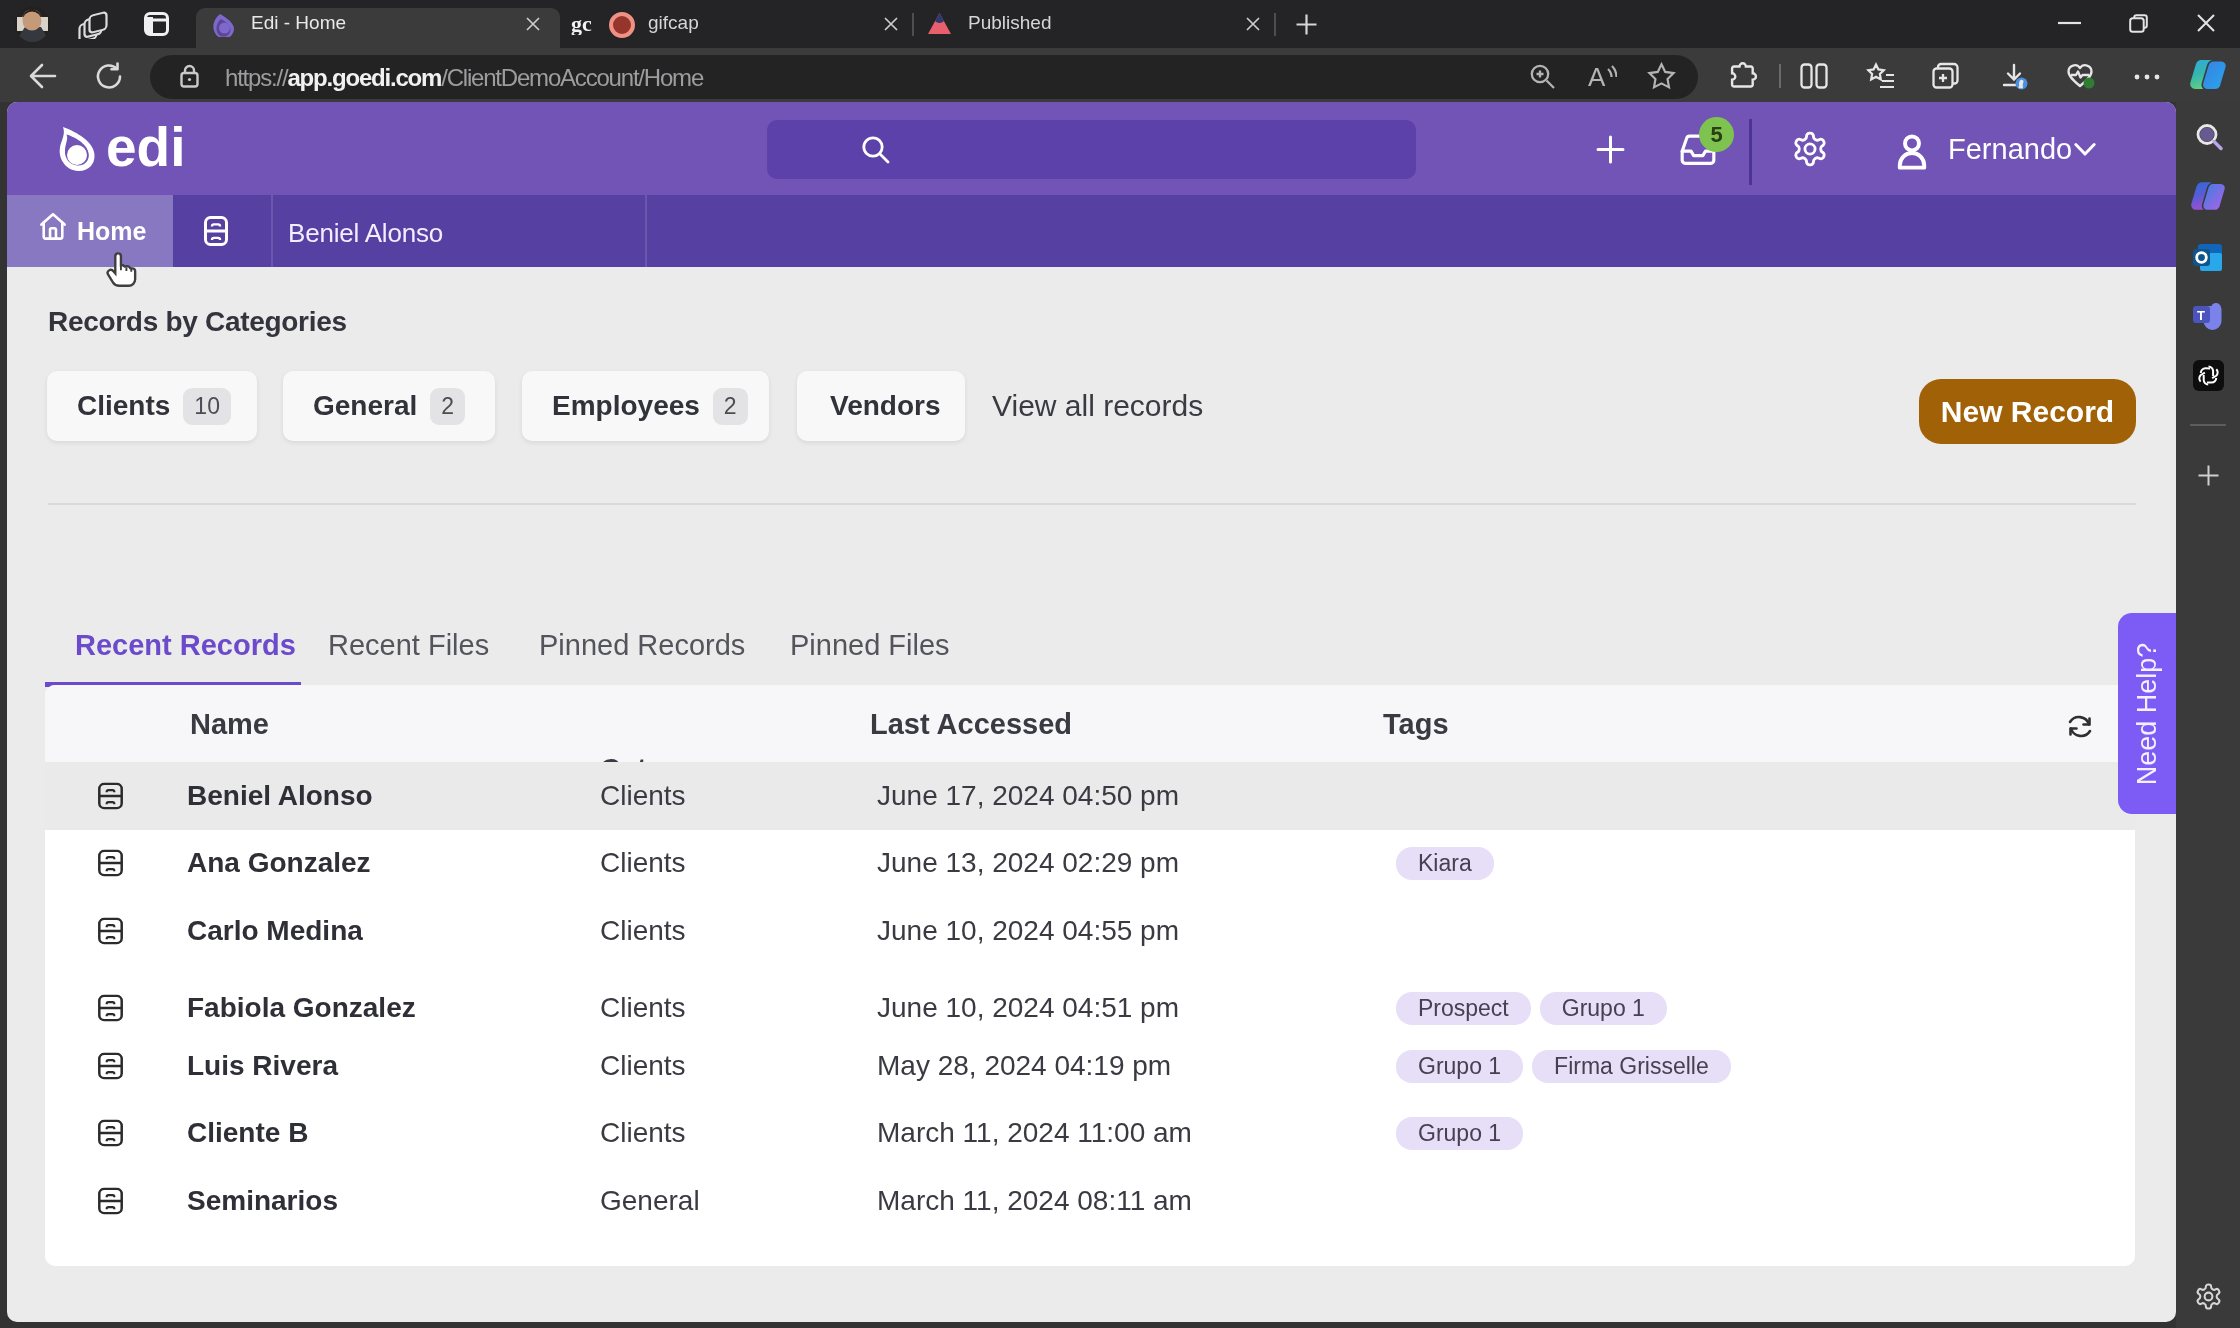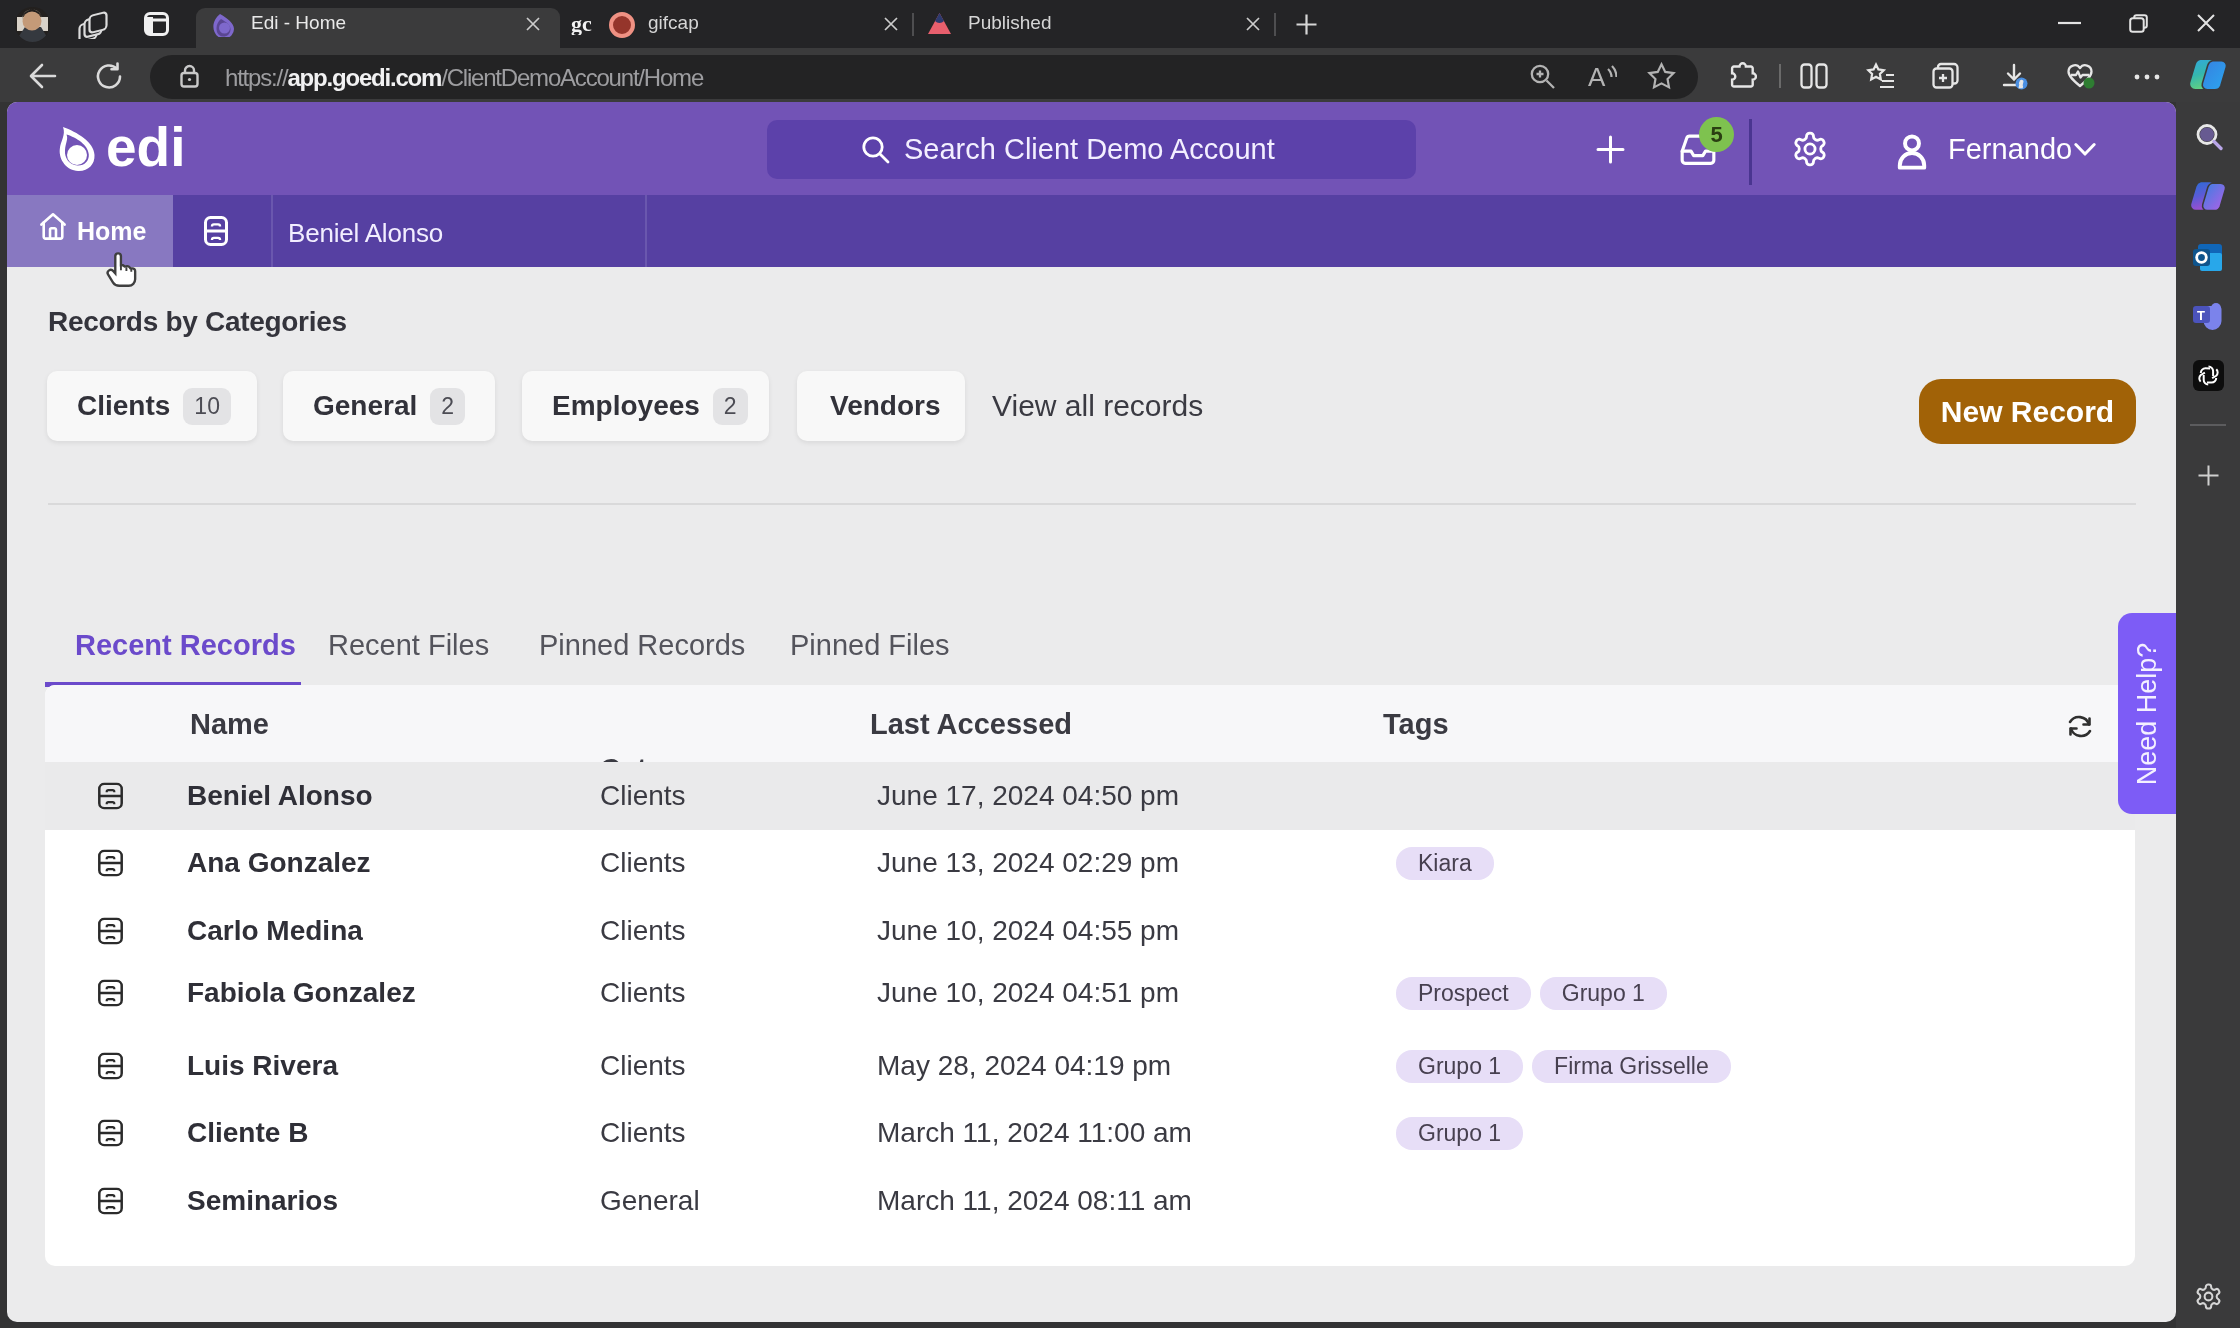--- a/index.html
+++ b/index.html
@@ -192,21 +192,20 @@
         <path d="M8 2 C11 10 5.5 16 4.8 24 C3.5 35 12 45.5 23 46 C33 46.5 40 39.5 39.5 30 C39 17 22 7 8 2 Z" fill="#ffffff"></path>
         <path d="M11.5 9.5 C13.5 14 10.5 18 10 25 C9.2 33 14.5 40.2 22.5 40.5 C29.5 40.8 34.2 35.8 33.8 29.5 C33.3 20 21.5 12.5 11.5 9.5 Z" fill="#7253b6"></path>
         <circle cx="22" cy="30" r="10" fill="#ffffff"></circle>
       </svg>
     <div style="position:absolute;left:99px;top:13px;font-size:55px;font-weight:bold;color:#ffffff;letter-spacing:0px;">edi</div>
     <div id="searchbox"></div>
     <svg style="position:absolute;left:854px;top:33px;" width="29" height="29" viewBox="0 0 29 29" fill="none" stroke="#ffffff" stroke-width="2.8" stroke-linecap="round">
         <circle cx="12" cy="12" r="9.2"></circle>
         <path d="M19 19 L27 27"></path>
       </svg>
-    <div style="position:absolute;left:897px;top:31px;font-size:29px;color:#f3efff;">Search Client Demo Account</div>
     <svg style="position:absolute;left:1589px;top:33px;" width="29" height="29" viewBox="0 0 29 29" stroke="#ffffff" stroke-width="3" stroke-linecap="round">
         <path d="M14.5 2 V27 M2 14.5 H27"></path>
       </svg>
     <svg style="position:absolute;left:1671px;top:29px;" width="40" height="37" viewBox="0 0 24 22" fill="none" stroke="#ffffff" stroke-width="1.9" stroke-linecap="round" stroke-linejoin="round">
         <path d="M21.5 12 h-5 l-1.6 2.7 h-5.5 L7.8 12 H2.5"></path>
         <path d="M5.2 4.2 L2.5 12 v5.5 a1.8 1.8 0 0 0 1.8 1.8 h15.4 a1.8 1.8 0 0 0 1.8 -1.8 V12 L18.8 4.2 A1.8 1.8 0 0 0 17.1 3 H6.9 a1.8 1.8 0 0 0 -1.7 1.2 Z"></path>
       </svg>
     <div style="position:absolute;left:1692px;top:15px;width:35px;height:35px;border-radius:50%;background:#7ec24f;color:#2a3f12;font-size:22px;font-weight:bold;display:flex;align-items:center;justify-content:center;">5</div>
     <div style="position:absolute;left:1742px;top:17px;width:3px;height:66px;background:#4a3590;"></div>
     <svg style="position:absolute;left:1784px;top:28px;" width="38" height="38" viewBox="0 0 24 24" fill="none" stroke="#ffffff" stroke-width="1.8" stroke-linecap="round" stroke-linejoin="round">
@@ -300,21 +299,21 @@
             <rect x="1.3" y="1.3" width="22.4" height="24.4" rx="5" stroke="#2b2b2b" stroke-width="2.5"></rect>
             <line x1="1.3" y1="13.5" x2="23.7" y2="13.5" stroke="#2b2b2b" stroke-width="2.5"></line>
             <path d="M8.7 9.7 v-0.4 a1.7 1.7 0 0 1 1.7 -1.7 h4.2 a1.7 1.7 0 0 1 1.7 1.7 v0.4" stroke="#2b2b2b" stroke-width="2.2" fill="none"></path>
             <path d="M8.7 21.7 v-0.4 a1.7 1.7 0 0 1 1.7 -1.7 h4.2 a1.7 1.7 0 0 1 1.7 1.7 v0.4" stroke="#2b2b2b" stroke-width="2.2" fill="none"></path>
           </svg>
         <span class="cell name" style="left:142px;">Carlo Medina</span>
         <span class="cell" style="left:555px;">Clients</span>
         <span class="cell" style="left:832px;">June 10, 2024 04:55 pm</span>
 
       </div>
-      <div class="row" style="top:274px;height:67.5px;">
+      <div class="row" style="top:289px;height:67.5px;">
           <svg class="ricon" width="25" height="27" viewBox="0 0 25 27" fill="none">
             <rect x="1.3" y="1.3" width="22.4" height="24.4" rx="5" stroke="#2b2b2b" stroke-width="2.5"></rect>
             <line x1="1.3" y1="13.5" x2="23.7" y2="13.5" stroke="#2b2b2b" stroke-width="2.5"></line>
             <path d="M8.7 9.7 v-0.4 a1.7 1.7 0 0 1 1.7 -1.7 h4.2 a1.7 1.7 0 0 1 1.7 1.7 v0.4" stroke="#2b2b2b" stroke-width="2.2" fill="none"></path>
             <path d="M8.7 21.7 v-0.4 a1.7 1.7 0 0 1 1.7 -1.7 h4.2 a1.7 1.7 0 0 1 1.7 1.7 v0.4" stroke="#2b2b2b" stroke-width="2.2" fill="none"></path>
           </svg>
         <span class="cell name" style="left:142px;">Fabiola Gonzalez</span>
         <span class="cell" style="left:555px;">Clients</span>
         <span class="cell" style="left:832px;">June 10, 2024 04:51 pm</span>
         <span class="cell" style="left:1351px;"><span class="pill">Prospect</span><span class="pill">Grupo 1</span></span>

